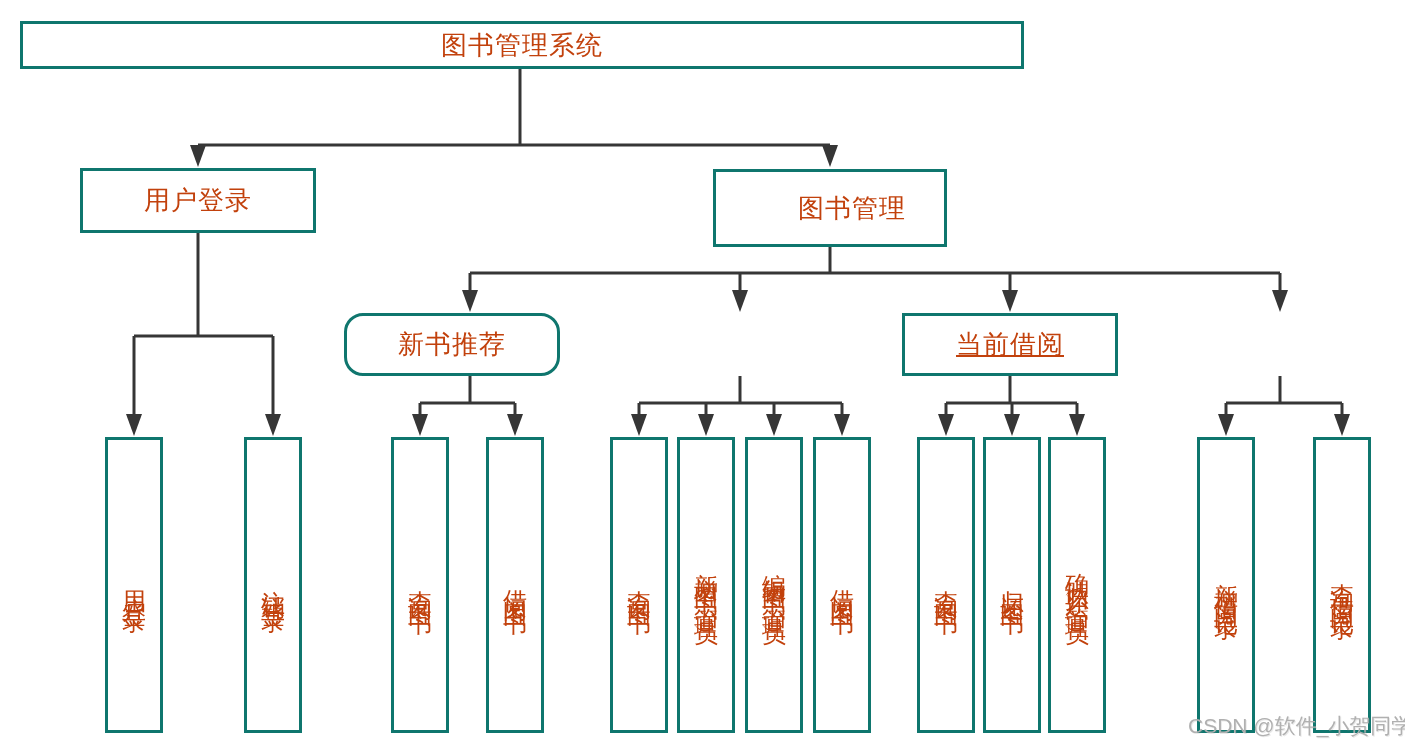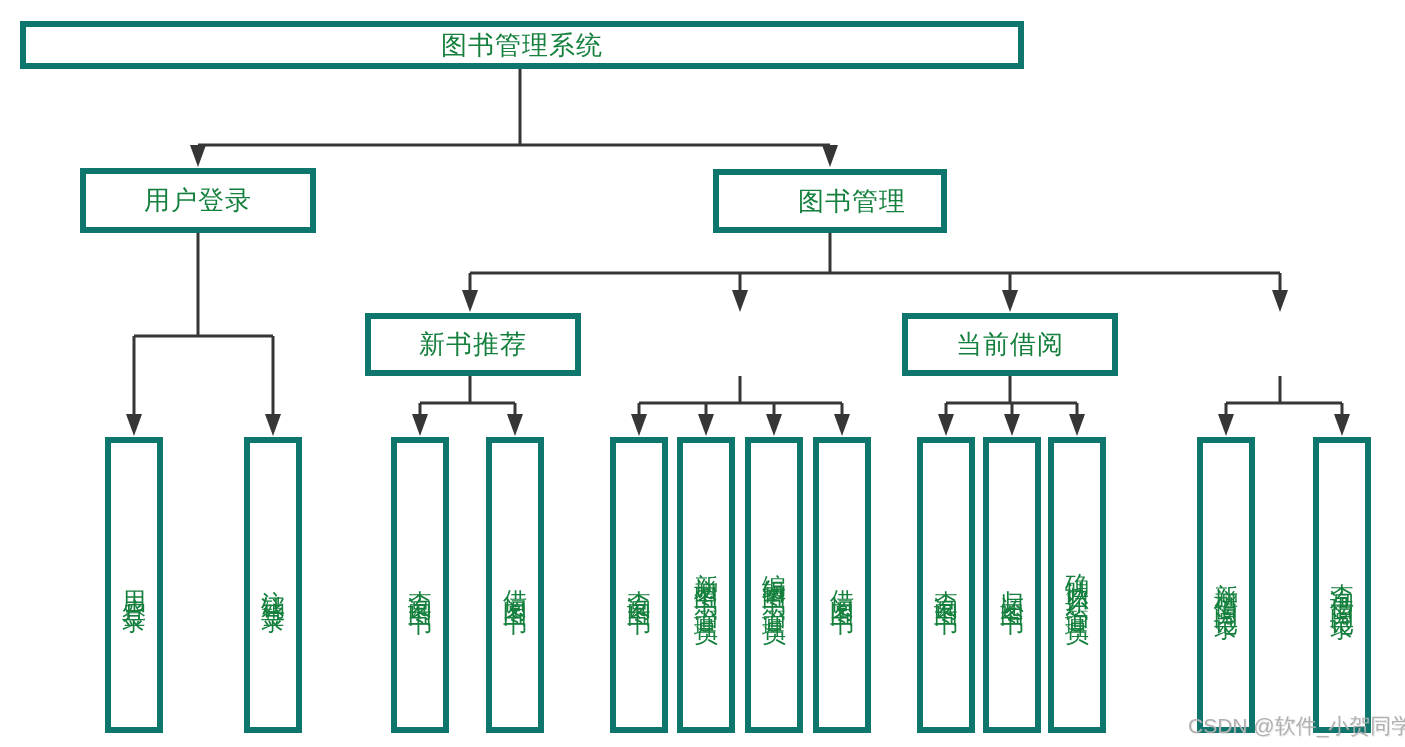--- a/index.html
+++ b/index.html
@@ -18,22 +18,22 @@
   .connectors {
     position: absolute;
     left: 0;
     top: 0;
     z-index: 1;
   }
   .box {
     position: absolute;
     box-sizing: border-box;
     background: #ffffff;
-    border: 6px solid #0f766e;
-    color: #15803d;
+    border: 3px solid #0f766e;
+    color: #c2410c;
     display: flex;
     align-items: center;
     justify-content: center;
     z-index: 2;
   }
   .h-label {
     font-size: 26px;
     letter-spacing: 1px;
     white-space: nowrap;
   }
@@ -123,24 +123,24 @@
       <polygon points="1004,414 1020,414 1012,436"></polygon>
       <polygon points="1069,414 1085,414 1077,436"></polygon>
       <polygon points="1218,414 1234,414 1226,436"></polygon>
       <polygon points="1334,414 1350,414 1342,436"></polygon>
     </g>
   </svg>
 
   <div class="box h-label" style="left:20px; top:21px; width:1004px; height:48px;">图书管理系统</div>
 
   <div class="box h-label" style="left:80px; top:168px; width:236px; height:65px;">用户登录</div>
-  <div class="box h-label" style="left:713px; top:169px; width:234px; height:64px;padding-left:44px;">图书管理</div>
+  <div class="box h-label" style="left:713px; top:169px; width:234px; height:78px;padding-left:44px;">图书管理</div>
 
-  <div class="box h-label" style="left:365px; top:313px; width:216px; height:63px;">新书推荐</div>
-  <div class="box h-label" style="left:902px; top:313px; width:216px; height:63px;">当前借阅</div>
+  <div class="box h-label" style="left:344px; top:313px; width:216px; height:63px;border-radius:19px;">新书推荐</div>
+  <div class="box h-label" style="left:902px; top:313px; width:216px; height:63px;text-decoration:underline;">当前借阅</div>
 
   <div class="box leaf" style="left:105px; top:437px; width:58px; height:296px;">用户登录</div>
   <div class="box leaf" style="left:244px; top:437px; width:58px; height:296px;">注销登录</div>
 
   <div class="box leaf" style="left:391px; top:437px; width:58px; height:296px;">查询图书</div>
   <div class="box leaf" style="left:486px; top:437px; width:58px; height:296px;">借阅图书</div>
 
   <div class="box leaf" style="left:610px; top:437px; width:58px; height:296px;">查询图书</div>
   <div class="box leaf" style="left:677px; top:437px; width:58px; height:296px;">新增图书（管理员）</div>
   <div class="box leaf" style="left:745px; top:437px; width:58px; height:296px;">编辑图书（管理员）</div>

